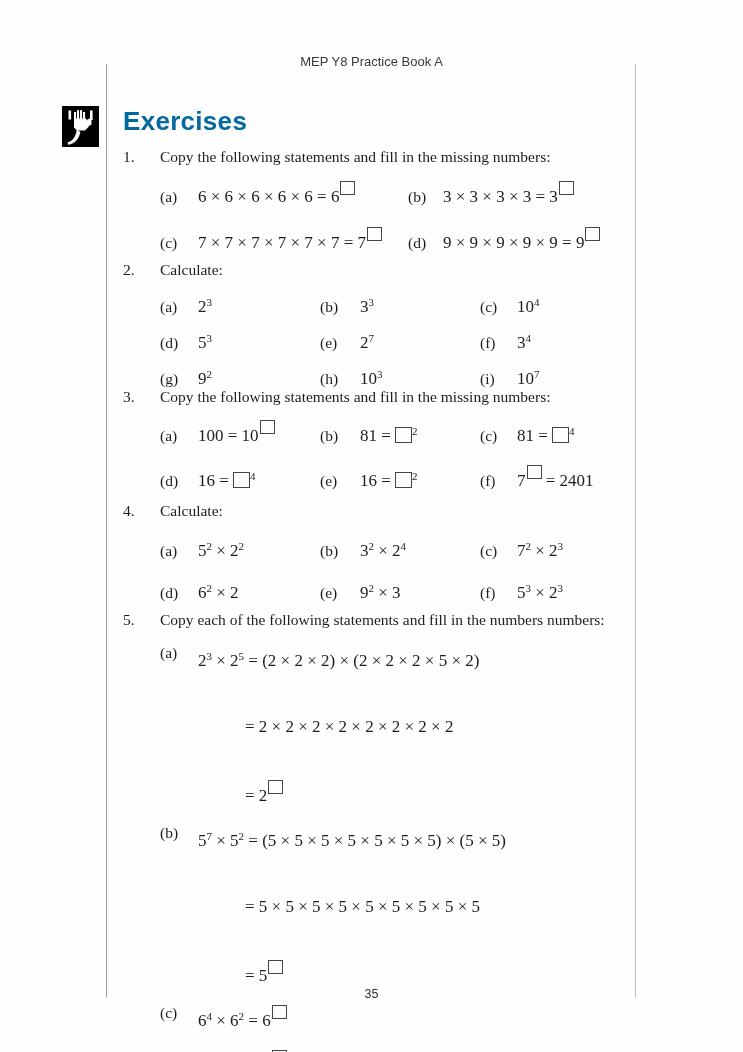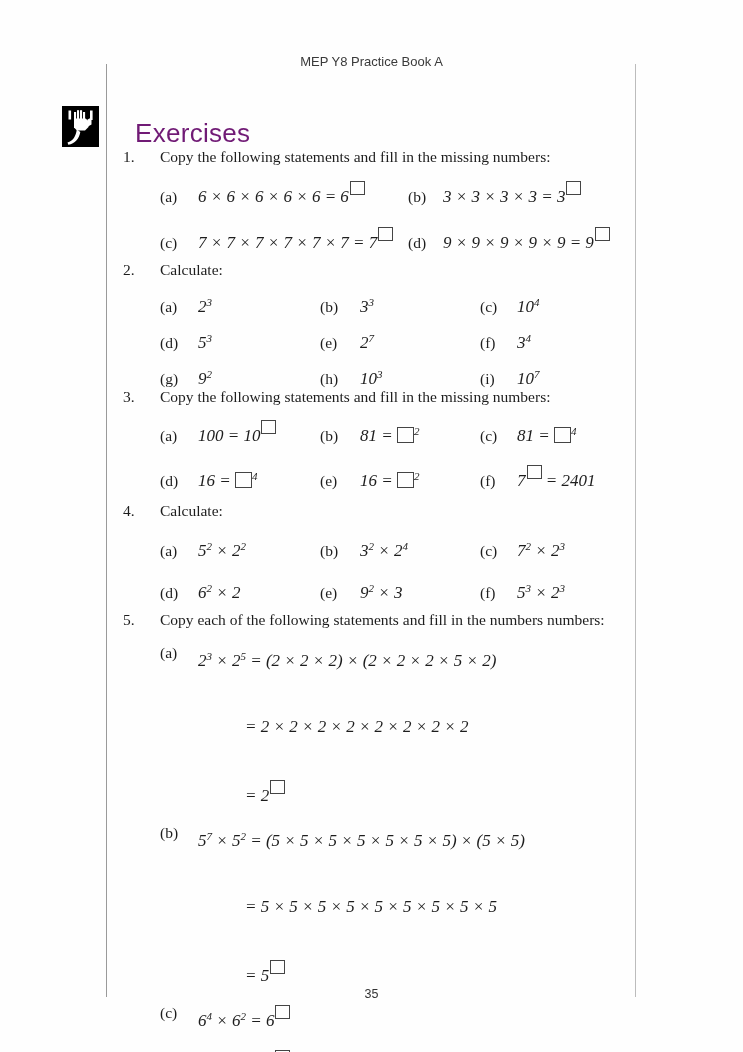--- a/index.html
+++ b/index.html
@@ -16,38 +16,38 @@
   .header-title {
     position:absolute; top:54px; left:0; width:743px; text-align:center;
     font-family:"Liberation Sans", sans-serif; font-size:13px; color:#3a3a3a;
   }
   .footer-page {
     position:absolute; top:987px; left:0; width:743px; text-align:center;
     font-family:"Liberation Sans", sans-serif; font-size:12.5px; color:#333;
   }
   .ex-icon { position:absolute; left:62px; top:106px; width:37px; height:41px; }
   .section-title {
-    position:absolute; left:123px; top:106px; margin:12px;
-    font-family:"Liberation Sans", sans-serif; font-weight:400;
-    font-size:26px; color:#701a75; letter-spacing:.3px;
+    position:absolute; left:123px; top:106px; margin:0;
+    font-family:"Liberation Sans", sans-serif; font-weight:700;
+    font-size:26px; color:#0369a1; letter-spacing:.3px;
   }
 
   .question { position:absolute; left:123px; width:575px; }
   .q0 { top:147px; } .q1 { top:260px; } .q2 { top:387px; } .q3 { top:501px; } .q4 { top:610px; }
 
   .qhead { display:flex; font-size:15.5px; line-height:20px; }
   .qnum { width:37px; flex:none; }
   .parts { margin-left:37px; display:grid; align-items:baseline; }
   .q0 .parts { grid-template-columns:38px 210px 35px auto;              margin-top:14px; row-gap:17px; }
   .q1 .parts { grid-template-columns:38px 122px 40px 120px 37px auto;  margin-top:9px;  row-gap:5px;  }
   .q2 .parts { grid-template-columns:38px 122px 40px 120px 37px auto;  margin-top:11px; row-gap:14px; }
   .q3 .parts { grid-template-columns:38px 122px 40px 120px 37px auto;  margin-top:12px; row-gap:11px; }
 
   .plabel { font-size:15.5px; }
-  .pmath  { font-size:17px; line-height:26px; white-space:nowrap;font-style:italic; }
+  .pmath  { font-size:17px; line-height:26px; white-space:nowrap; }
   .msup { font-size:11px; vertical-align:6px; }
   .mbox {
     display:inline-block; width:15px; height:14px;
     border:1px solid #444; vertical-align:-2px; background:transparent;
   }
   .mbox.sbox { width:13px; height:12px; vertical-align:7px; margin-left:1px; }
 
   .wparts { margin-left:37px; margin-top:13px; }
   .wpart { display:flex; margin-bottom:14px; }
   .wpart .plabel { width:38px; flex:none; padding-top:1px; }

